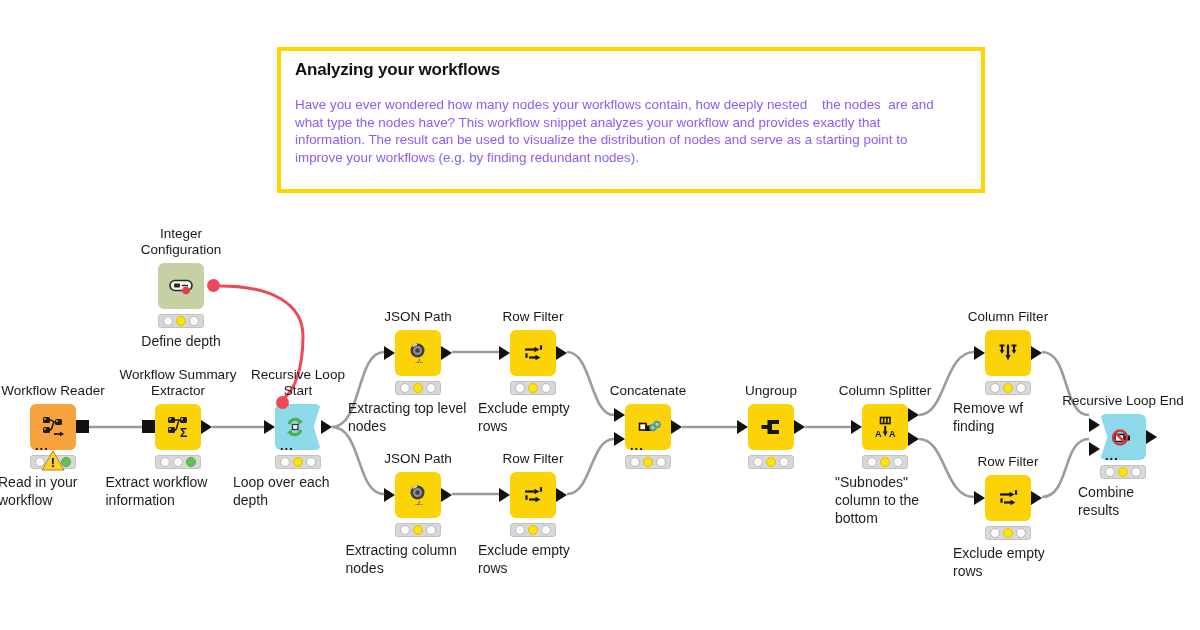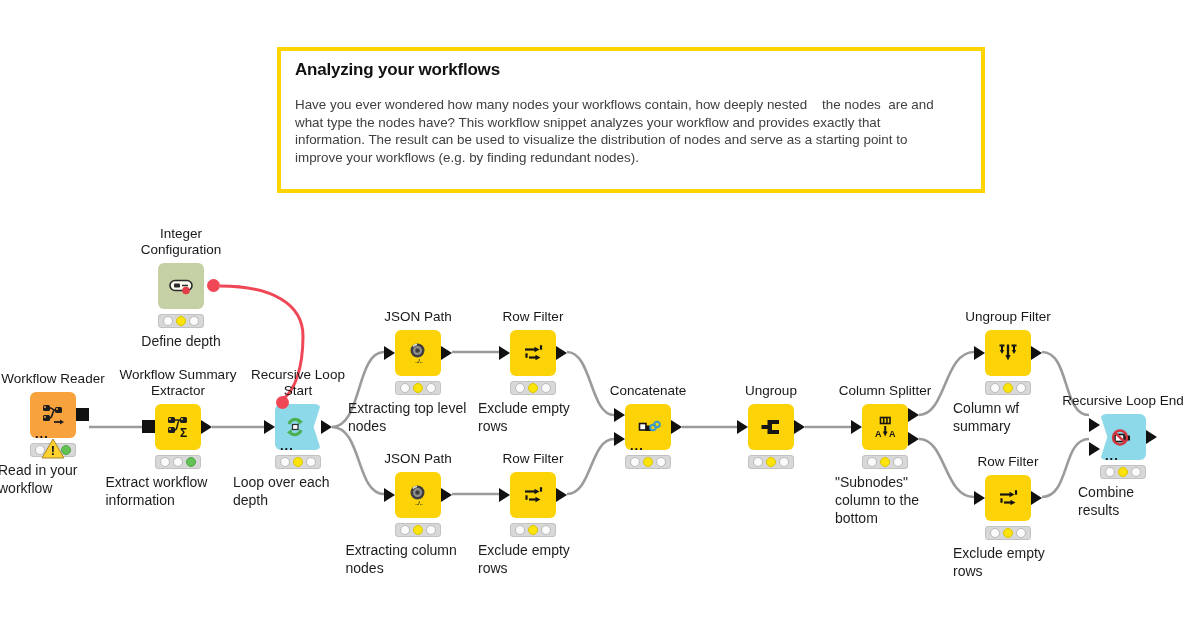--- a/index.html
+++ b/index.html
@@ -7,21 +7,21 @@
   #canvas {
     position:relative; width:1184px; height:630px; overflow:hidden;
     background:#ffffff; font-family:"Liberation Sans", sans-serif; color:#1d1d1d;
   }
   
   .annotation {
     position:absolute; left:277px; top:47px; width:708px; height:146px;
     background:#ffffff; border:4px solid #FFD500; padding:9px 14px; z-index:1;
   }
   .annotation h1 { font-size:17px; font-weight:bold; letter-spacing:-0.2px; margin-bottom:16px; color:#111; }
-  .annotation p  { font-size:13.4px; line-height:17.5px; color:#404040; white-space:pre-wrap; }
+  .annotation p  { font-size:13.4px; line-height:17.5px; color:#8b5cf6; white-space:pre-wrap; }
 
   
   #wires { position:absolute; inset:0; z-index:0; }
   .wire { fill:none; stroke:#9B9B9B; stroke-width:2.6px; }
   .wire-red { fill:none; stroke:#EF4755; stroke-width:3px; }
 
   
   .node { position:absolute; width:46px; height:46px; z-index:2; }
   .nbody { position:absolute; inset:0; border-radius:6px; }
   .c-yellow { background:#FCD307; }
@@ -96,21 +96,21 @@
   </svg>
 
   <div class="annotation">
     <h1>Analyzing your workflows</h1>
     <p>Have you ever wondered how many nodes your workflows contain, how deeply nested    the nodes  are and
 what type the nodes have? This workflow snippet analyzes your workflow and provides exactly that
 information. The result can be used to visualize the distribution of nodes and serve as a starting point to
 improve your workflows (e.g. by finding redundant nodes).</p>
   </div>
 
-  <div class="node" style="left:30px; top:392px;border-radius:23px;">
+  <div class="node" style="left:30px; top:404px;border-radius:23px;">
     <div class="ntitle nowrap">Workflow Reader</div>
     <div class="nbody c-orange">
       <svg class="icon" width="26" height="26" viewBox="0 0 26 26">
         <rect x="3" y="3" width="7" height="6" rx="1.5" fill="#1d1d1d"></rect>
           <circle cx="5" cy="5" r="1" fill="#F8A23E"></circle>
         <rect x="3" y="13" width="7" height="6" rx="1.5" fill="#1d1d1d"></rect>
           <circle cx="5" cy="15" r="1" fill="#F8A23E"></circle>
         <rect x="15" y="5" width="7" height="6" rx="1.5" fill="#1d1d1d"></rect>
           <circle cx="17" cy="7" r="1" fill="#F8A23E"></circle>
         <path d="M10 6 C13 6 12 8 15 8 M10 16 C13 16 12 8 15 8" stroke="#1d1d1d" stroke-width="1.6" fill="none"></path>
@@ -339,39 +339,39 @@
     <div class="port-tri out-bot"></div>
     <div class="tl">
       <span class="c"></span>
         <span class="c lit-yellow"></span>
         <span class="c"></span>
     </div>
     <div class="ncomment w100">"Subnodes" column to the bottom</div>
   </div>
 
   <div class="node" style="left:985px; top:330px;">
-    <div class="ntitle nowrap">Ungroup Filter</div>
+    <div class="ntitle nowrap">Column Filter</div>
     <div class="nbody c-yellow">
       <svg class="icon" width="26" height="26" viewBox="0 0 26 26">
         <path d="M4.5 5.5 H9.5 M7 5.5 V11" stroke="#141414" stroke-width="2"></path>
         <polygon points="4.8,10 7,14 9.2,10" fill="#141414"></polygon>
         <path d="M16.5 5.5 H21.5 M19 5.5 V11" stroke="#141414" stroke-width="2"></path>
         <polygon points="16.8,10 19,14 21.2,10" fill="#141414"></polygon>
         <path d="M13 4.5 V16.5" stroke="#141414" stroke-width="2.3"></path>
         <polygon points="10.4,15 13,20.5 15.6,15" fill="#141414"></polygon>
       </svg>
     </div>
     <div class="port-tri in-mid"></div>
     <div class="port-tri out-mid"></div>
     <div class="tl">
       <span class="c"></span>
         <span class="c lit-yellow"></span>
         <span class="c"></span>
     </div>
-    <div class="ncomment w110">Column wf summary</div>
+    <div class="ncomment w110">Remove wf finding</div>
   </div>
 
   <div class="node" style="left:985px; top:475px;">
     <div class="ntitle nowrap">Row Filter</div>
     <div class="nbody c-yellow">
       <svg class="icon" width="25" height="25" viewBox="0 0 25 25">
         <path d="M4 8.5 H14" stroke="#141414" stroke-width="2.2"></path>
           <polygon points="13.5,5.8 18.5,8.5 13.5,11.2" fill="#141414"></polygon>
         <path d="M20 4.2 V8.7" stroke="#141414" stroke-width="2.2"></path>
         <path d="M5.5 12.3 V16.8" stroke="#141414" stroke-width="2.2"></path>

